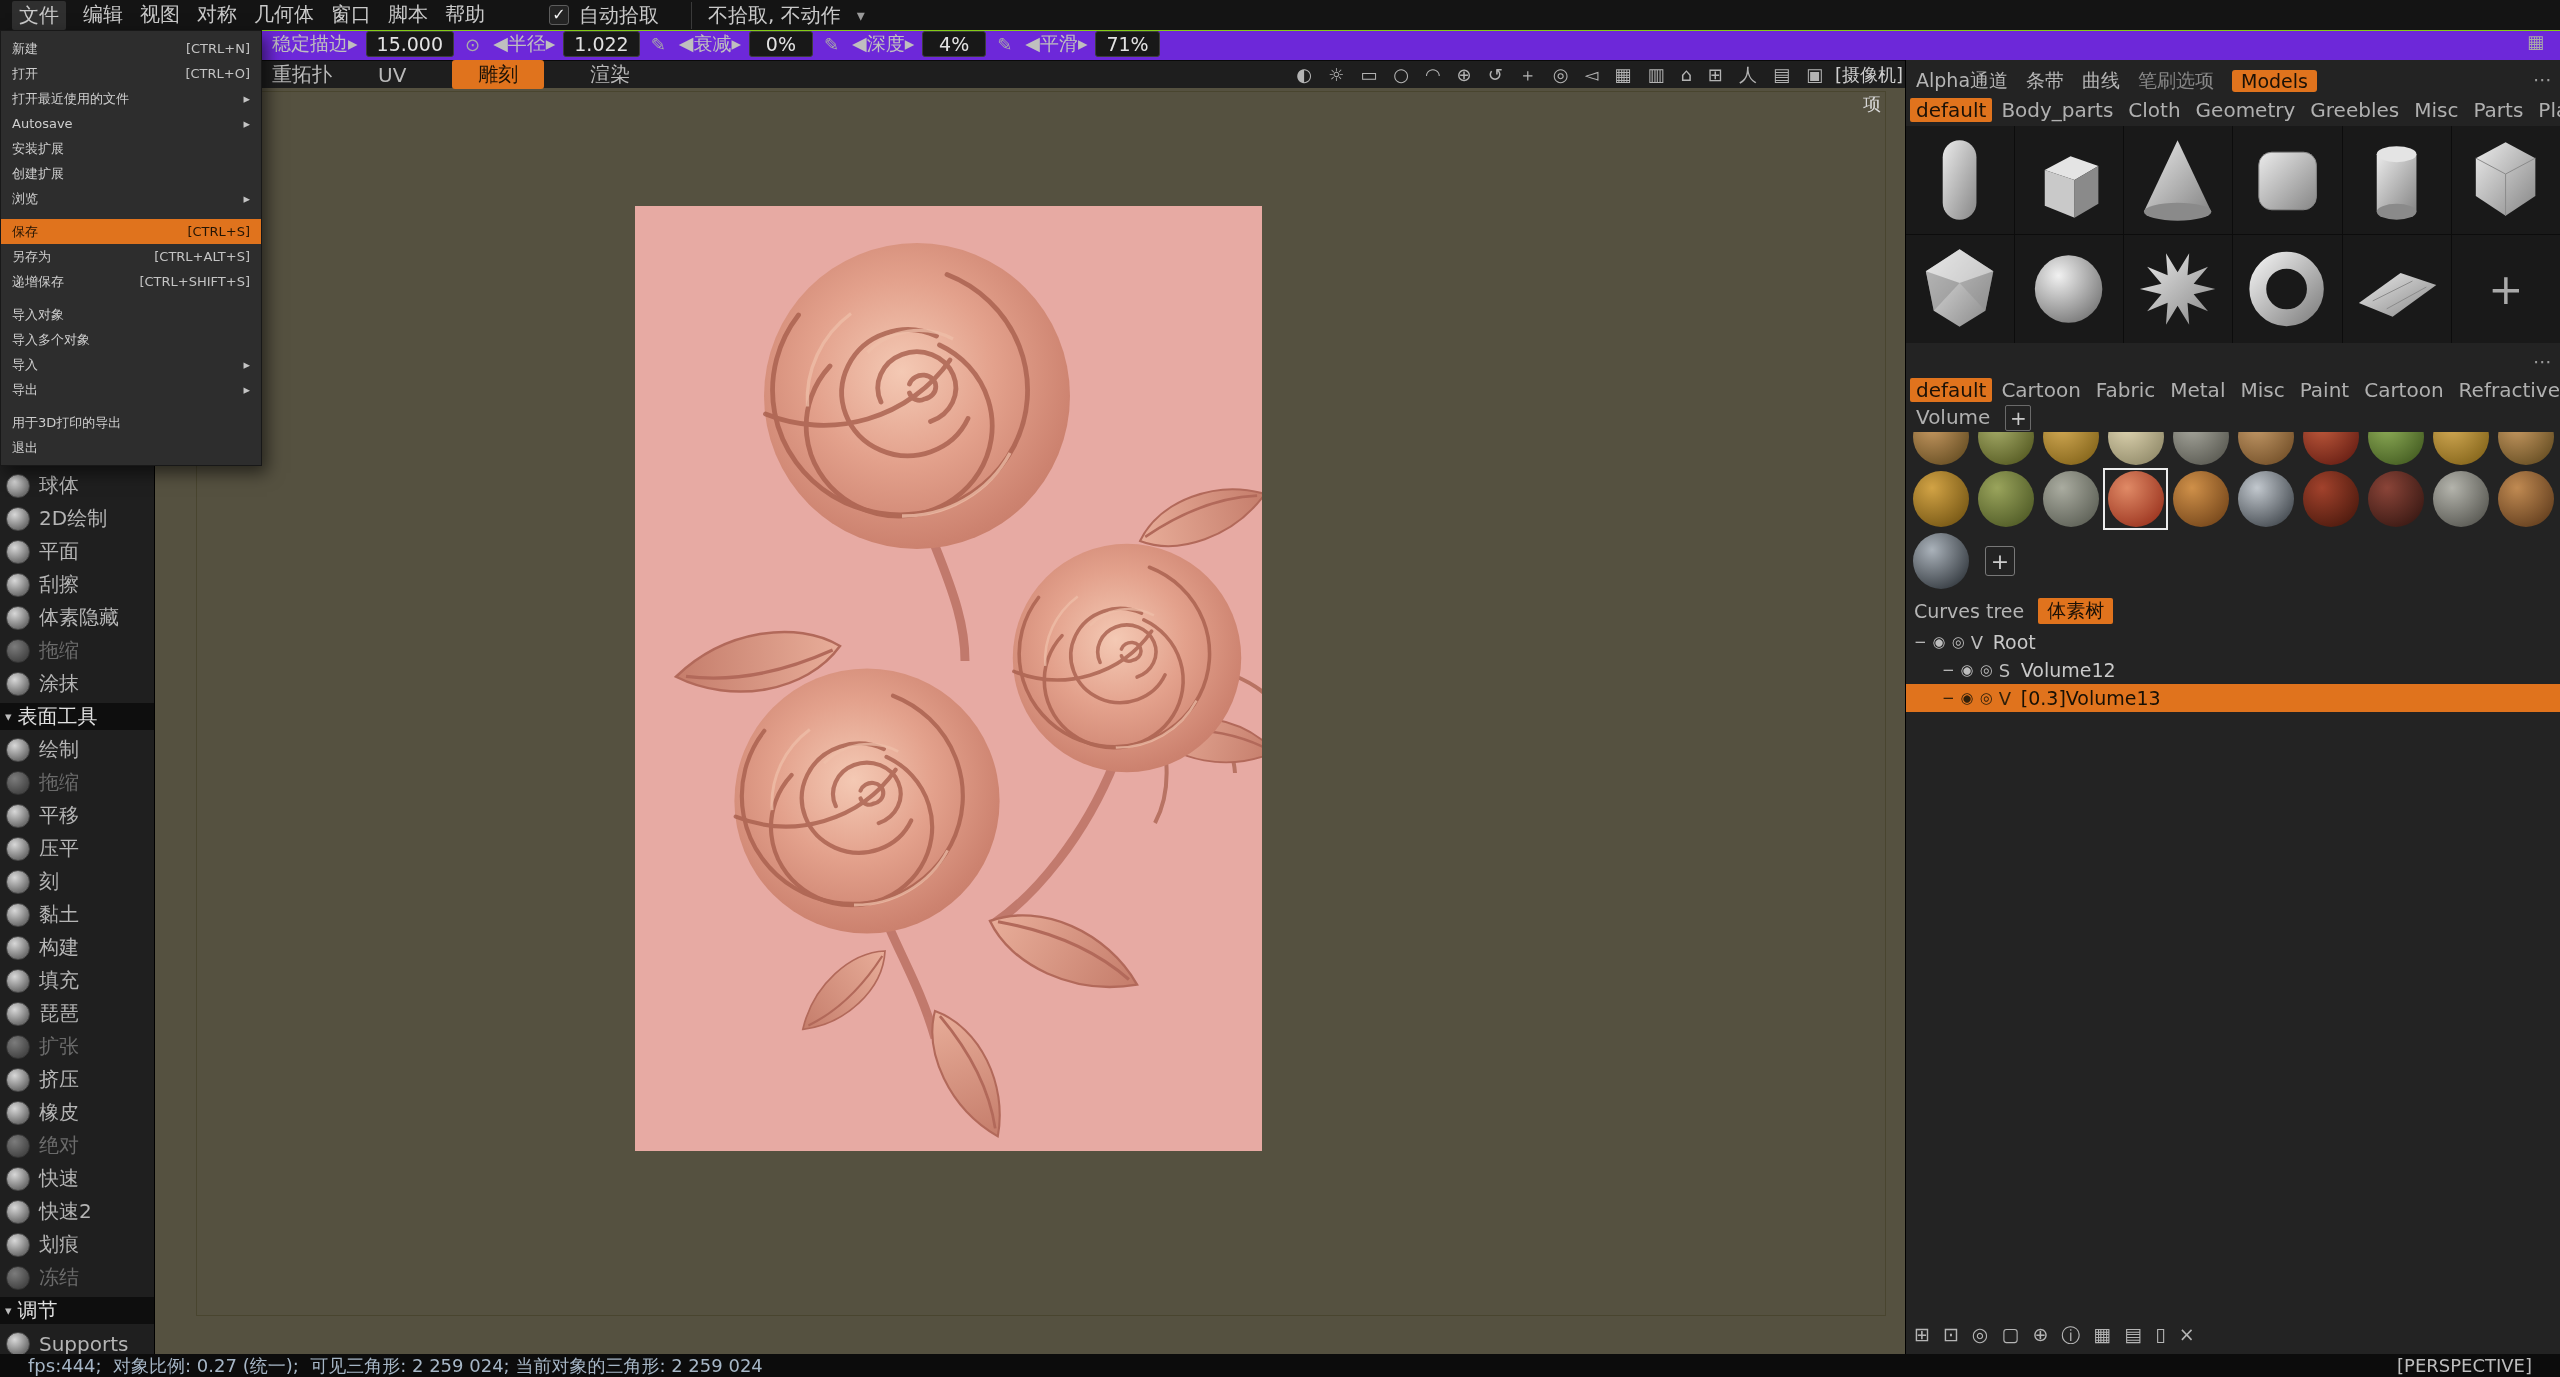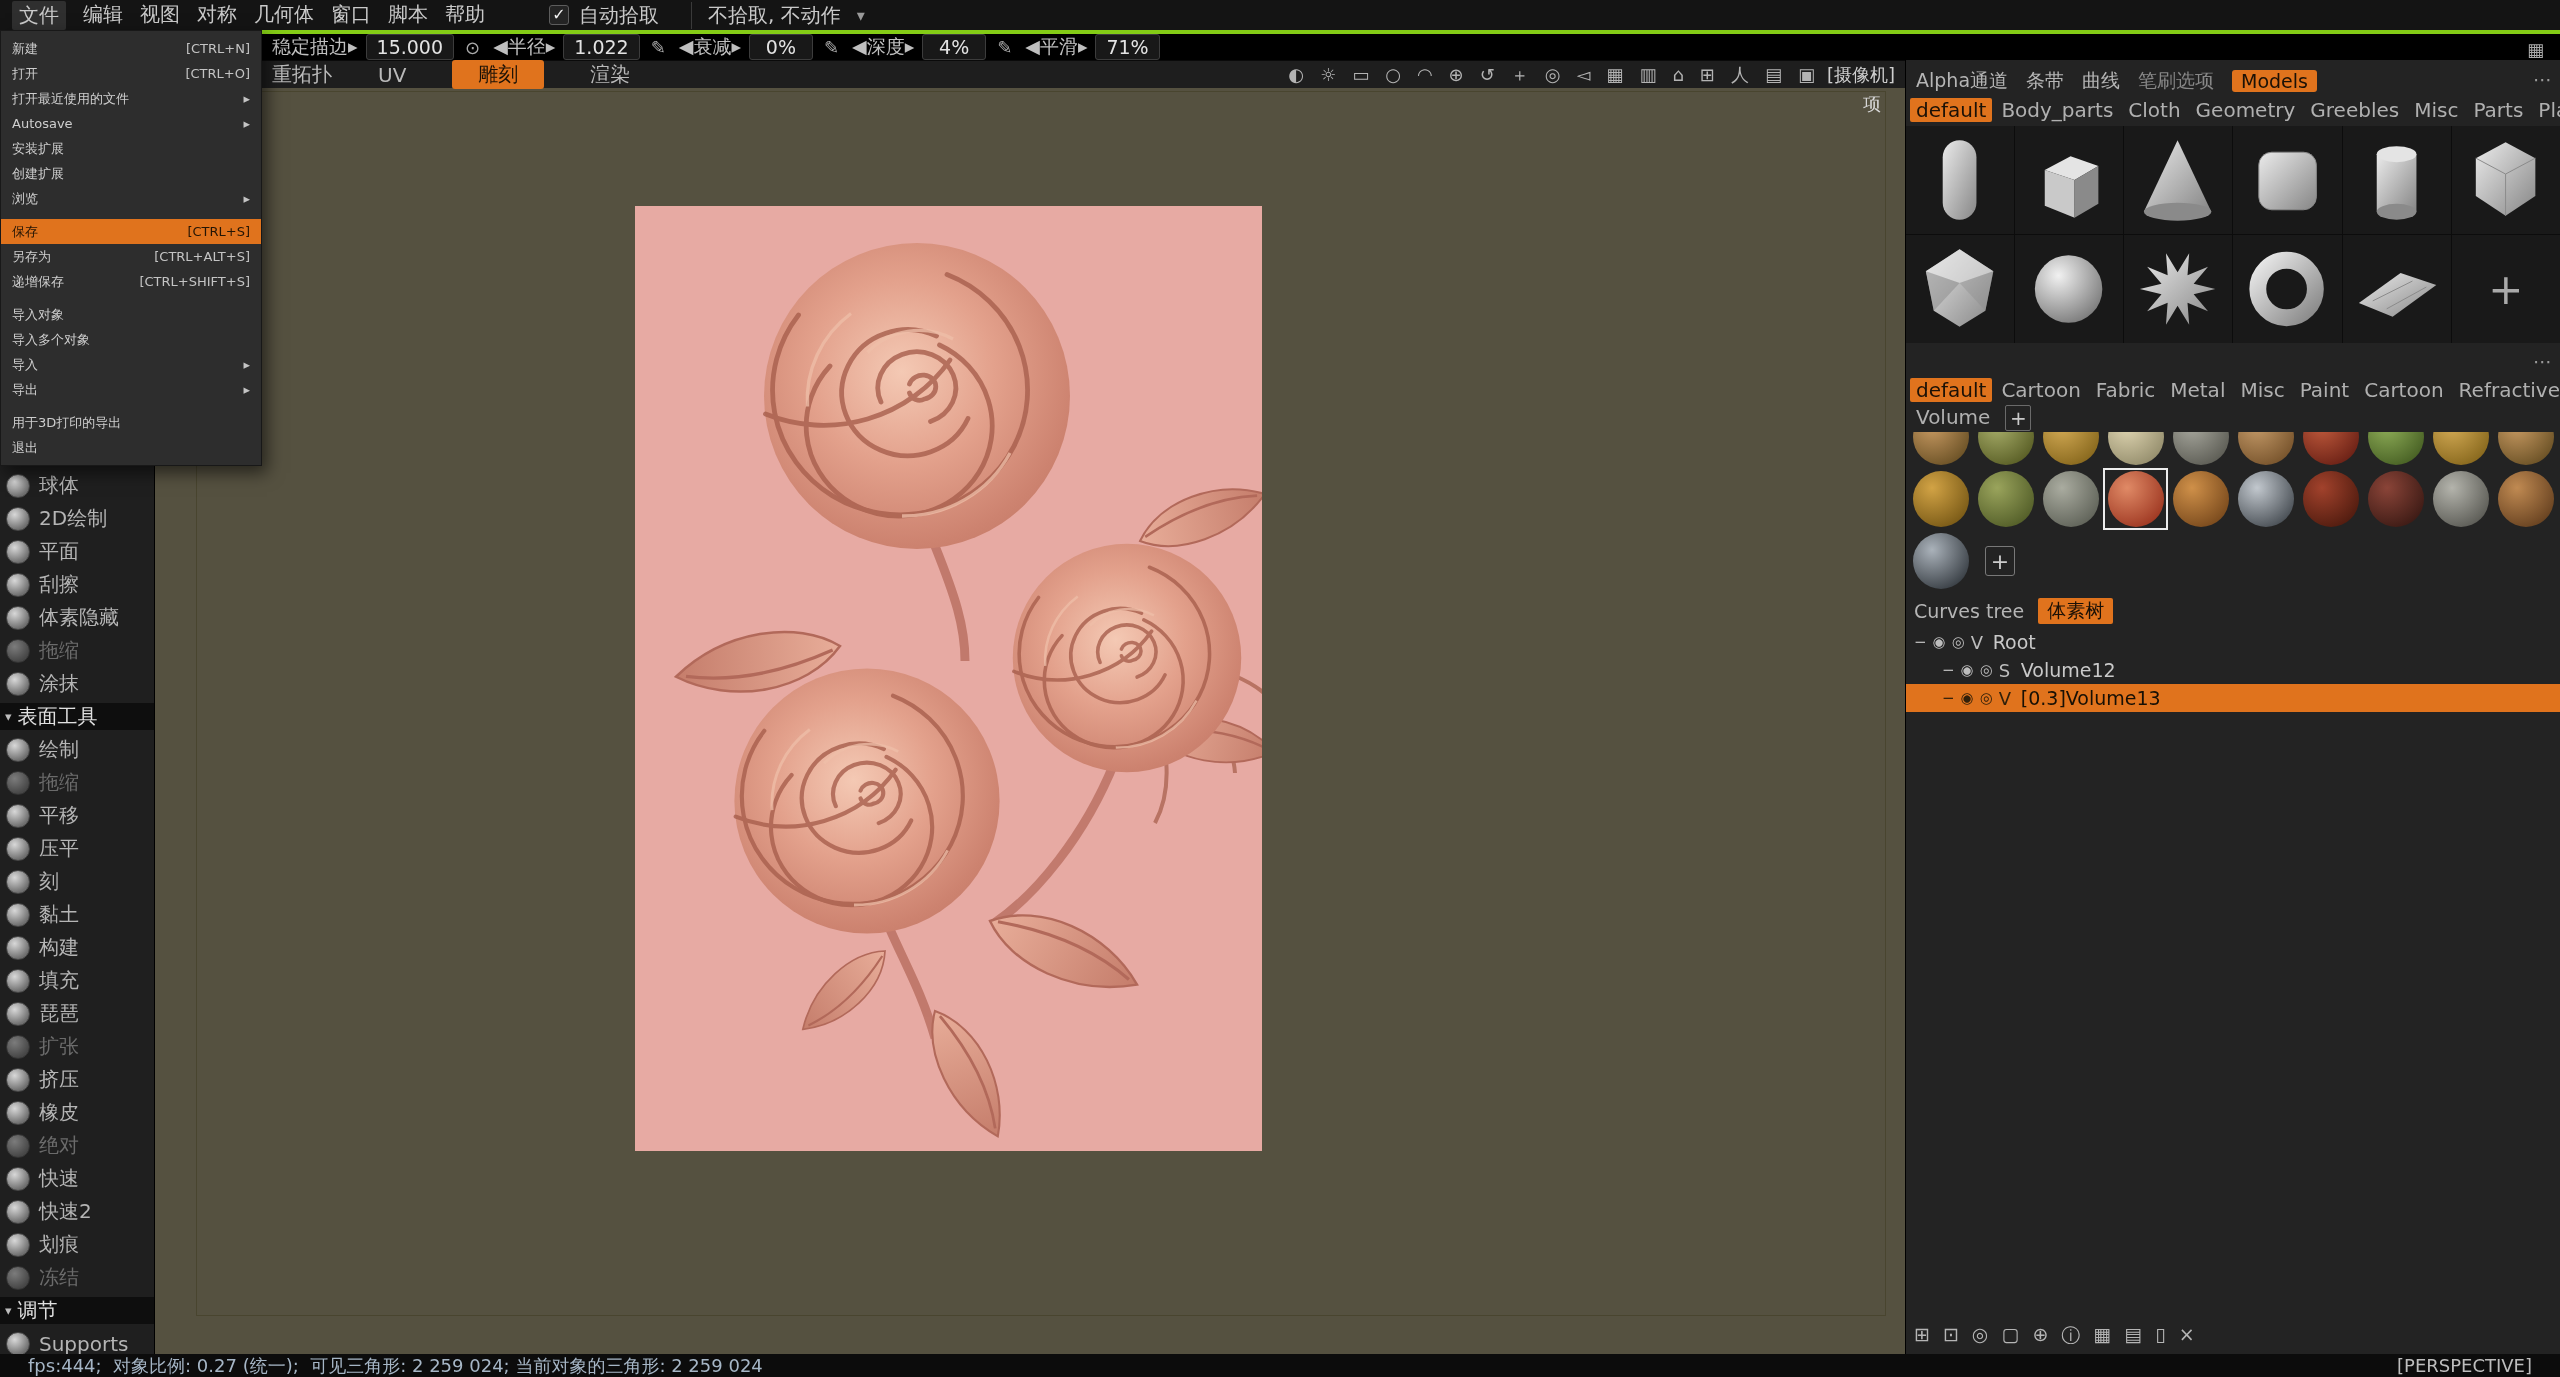--- a/index.html
+++ b/index.html
@@ -11,21 +11,21 @@
 .menubar{position:absolute;left:0;top:0;width:100%;height:30px;background:#141414;display:flex;align-items:center;padding:0 12px;font-size:20px;z-index:60}
 .menu-items{display:flex;gap:17px}
 .menu-item{cursor:default;color:#c9c9c9}
 .menu-item.open{background:#2f2f2f;padding:1px 7px;border-radius:2px}
 .autopick{display:flex;align-items:center;gap:10px;margin-left:64px}
 .chk{width:20px;height:20px;border:1px solid #5d5d5d;background:#242424;border-radius:3px;color:#f2f2f2;font-size:16px;line-height:18px;text-align:center}
 .mode{margin-left:22px;color:#c9c9c9;border-left:1px solid #3a3a3a;padding-left:16px}
 .caret{color:#9a9a9a;margin-left:6px;font-size:16px}
 
 
-.toolbar2{position:absolute;left:0;top:30px;width:100%;height:30px;background:#000000;border-top:4px solid #84cc16;display:flex;align-items:flex-end;font-size:19px;color:#c9c9c9;z-index:40}
+.toolbar2{position:absolute;left:0;top:30px;width:100%;height:30px;background:#6d28d9;border-top:1px solid #84cc16;display:flex;align-items:flex-start;font-size:19px;color:#c9c9c9;z-index:40}
 .tb-spacer{width:272px;flex:0 0 auto}
 .tb-group{display:flex;align-items:center;gap:8px;margin-right:10px}
 .tb-label{color:#bfbfbf}
 .tb-value{background:#181818;border:1px solid #3c3c3c;border-radius:3px;padding:0 10px;color:#e3e3e3;min-width:64px;text-align:center;line-height:24px}
 .tb-icon{color:#a9a9a9;margin:0 3px;font-size:18px}
 .tb-right{margin-left:auto;margin-right:16px;color:#a9a9a9;font-size:18px}
 
 
 .tabsrow{position:absolute;left:0;top:60px;width:1905px;height:28px;background:#1e1e1e;border-top:1px solid #0a0a0a;display:flex;align-items:center;font-size:20px;color:#b9b9b9;z-index:30}
 .room-tab{margin-left:46px;cursor:default}
@@ -191,21 +191,21 @@
         <span class="vp-icon">◎</span>
         <span class="vp-icon">◅</span>
         <span class="vp-icon">▦</span>
         <span class="vp-icon">▥</span>
         <span class="vp-icon">⌂</span>
         <span class="vp-icon">⊞</span>
         <span class="vp-icon">人</span>
         <span class="vp-icon">▤</span>
         <span class="vp-icon">▣</span>
       </span>
-    <span class="camera-label" style="margin-right:10px">[摄像机]</span>
+    <span class="camera-label" style="margin-right:2px">[摄像机]</span>
   </div>
 
   <div class="file-menu" id="file-menu">
       <div class="fm-item">
         <span class="fm-label">新建</span>
         <span class="fm-right">[CTRL+N]</span>
       </div>
       <div class="fm-item">
         <span class="fm-label">打开</span>
         <span class="fm-right">[CTRL+O]</span>

